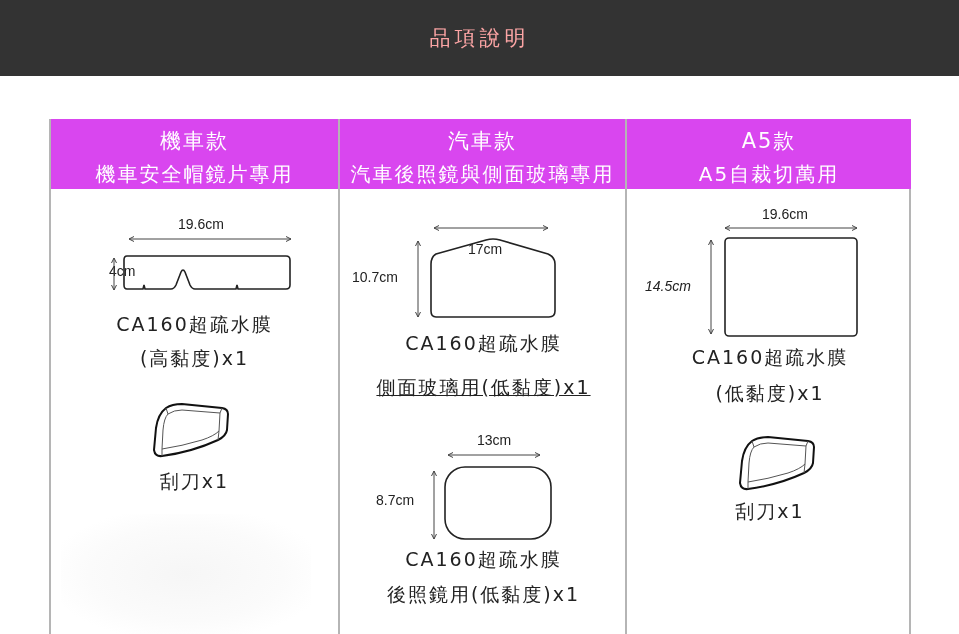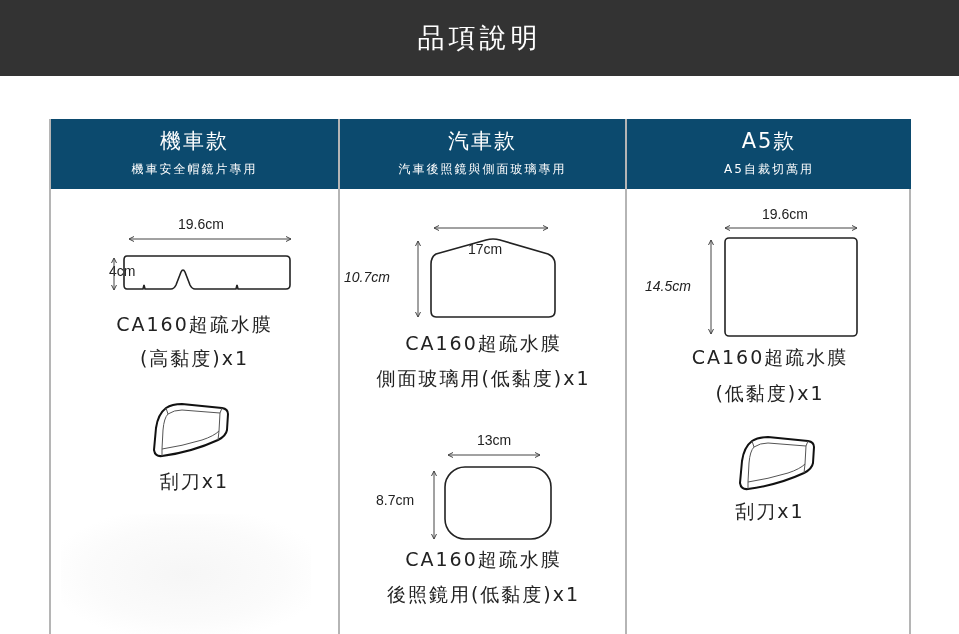--- a/index.html
+++ b/index.html
@@ -3,39 +3,39 @@
   <meta charset="utf-8">
   <style>
     * { box-sizing: border-box; margin: 0; padding: 0; }
     html, body { width: 959px; height: 634px; overflow: hidden; background: #ffffff; }
     body { position: relative; font-family: "DejaVu Sans", "Liberation Sans", sans-serif; color: #222; }
 
     .top-bar {
       position: absolute; left: 0; top: 0; width: 959px; height: 76px;
       background: #333333; display: flex; align-items: center; justify-content: center;
     }
-    .top-bar .title { color: #ffffff; font-size: 27px; letter-spacing: 4px; font-weight: normal; }
+    .top-bar .title { color: #fca5a5; font-size: 21px; letter-spacing: 4px; font-weight: normal; }
 
     .table {
       position: absolute; left: 49px; top: 119px; width: 862px; height: 520px;
       border-left: 2px solid #b5b5b5; border-right: 2px solid #b5b5b5;
     }
     .col {
       position: absolute; top: 0; height: 520px;
     }
     .col1 { left: 0; width: 287px; }
     .col2 { left: 287px; width: 287px; border-left: 2px solid #b5b5b5; }
     .col3 { left: 574px; width: 286px; border-left: 2px solid #b5b5b5; }
 
     .col-head {
       position: absolute; left: 0; top: 0; width: 100%; height: 70px;
-      background: #0c4a6e; color: #fff; text-align: center;
+      background: #d946ef; color: #fff; text-align: center;
     }
     .col-head .h-title { position: absolute; left: 0; right: 0; top: 8px; font-size: 21px; letter-spacing: 2px; }
-    .col-head .h-sub { position: absolute; left: 0; right: 0; top: 42px; font-size: 12px; letter-spacing: 2px; }
+    .col-head .h-sub { position: absolute; left: 0; right: 0; top: 42px; font-size: 20px; letter-spacing: 2px; }
 
     .dim { position: absolute; font-family: "Liberation Sans", sans-serif; font-size: 14px; color: #222; }
     .caption { position: absolute; text-align: center; font-size: 19px; letter-spacing: 2px; color: #222; white-space: nowrap; }
     svg.shape { position: absolute; overflow: visible; }
     .faint { position: absolute; background: radial-gradient(ellipse at center, #f6f6f6 0%, #fbfbfb 55%, #ffffff 80%); }
   </style>
 </head>
 <body>
 
 <div class="top-bar">
@@ -80,30 +80,30 @@
     <div class="col-head">
       <div class="h-title">汽車款</div>
       <div class="h-sub">汽車後照鏡與側面玻璃專用</div>
     </div>
 
     <div class="dim" style="left:128px; top:87px;margin-top:35px;">17cm</div>
     <svg class="shape" style="left:92px; top:104px;" width="118" height="10">
       <line x1="2" y1="5" x2="116" y2="5" stroke="#444" stroke-width="1"></line>
       <path d="M2 5 L7 2.5 M2 5 L7 7.5 M116 5 L111 2.5 M116 5 L111 7.5" stroke="#444" stroke-width="1" fill="none"></path>
     </svg>
-    <div class="dim" style="left:4px; top:150px;font-style:italic;">10.7cm</div>
+    <div class="dim" style="left:12px; top:150px;">10.7cm</div>
     <svg class="shape" style="left:73px; top:120px;" width="10" height="80">
       <line x1="5" y1="2" x2="5" y2="78" stroke="#444" stroke-width="1"></line>
       <path d="M5 2 L2.5 7 M5 2 L7.5 7 M5 78 L2.5 73 M5 78 L7.5 73" stroke="#444" stroke-width="1" fill="none"></path>
     </svg>
     <svg class="shape" style="left:88px; top:119px;" width="130" height="82">
       <path d="M8 16 L58 2 Q65 0 72 2 L120 16 Q127 19 127 26 V73 Q127 79 121 79 H8 Q3 79 3 73 V26 Q3 19 8 16 Z" fill="none" stroke="#222" stroke-width="1.6"></path>
     </svg>
     <div class="caption" style="left:0; width:287px; top:212px;">CA160超疏水膜</div>
-    <div class="caption" style="left:0; width:287px; top:247px;">側面玻璃用(低黏度)x1</div>
+    <div class="caption" style="left:0; width:287px; top:256px;text-decoration:underline;">側面玻璃用(低黏度)x1</div>
 
     <div class="dim" style="left:137px; top:313px;">13cm</div>
     <svg class="shape" style="left:106px; top:331px;" width="96" height="10">
       <line x1="2" y1="5" x2="94" y2="5" stroke="#444" stroke-width="1"></line>
       <path d="M2 5 L7 2.5 M2 5 L7 7.5 M94 5 L89 2.5 M94 5 L89 7.5" stroke="#444" stroke-width="1" fill="none"></path>
     </svg>
     <div class="dim" style="left:36px; top:373px;">8.7cm</div>
     <svg class="shape" style="left:89px; top:350px;" width="10" height="72">
       <line x1="5" y1="2" x2="5" y2="70" stroke="#444" stroke-width="1"></line>
       <path d="M5 2 L2.5 7 M5 2 L7.5 7 M5 70 L2.5 65 M5 70 L7.5 65" stroke="#444" stroke-width="1" fill="none"></path>

